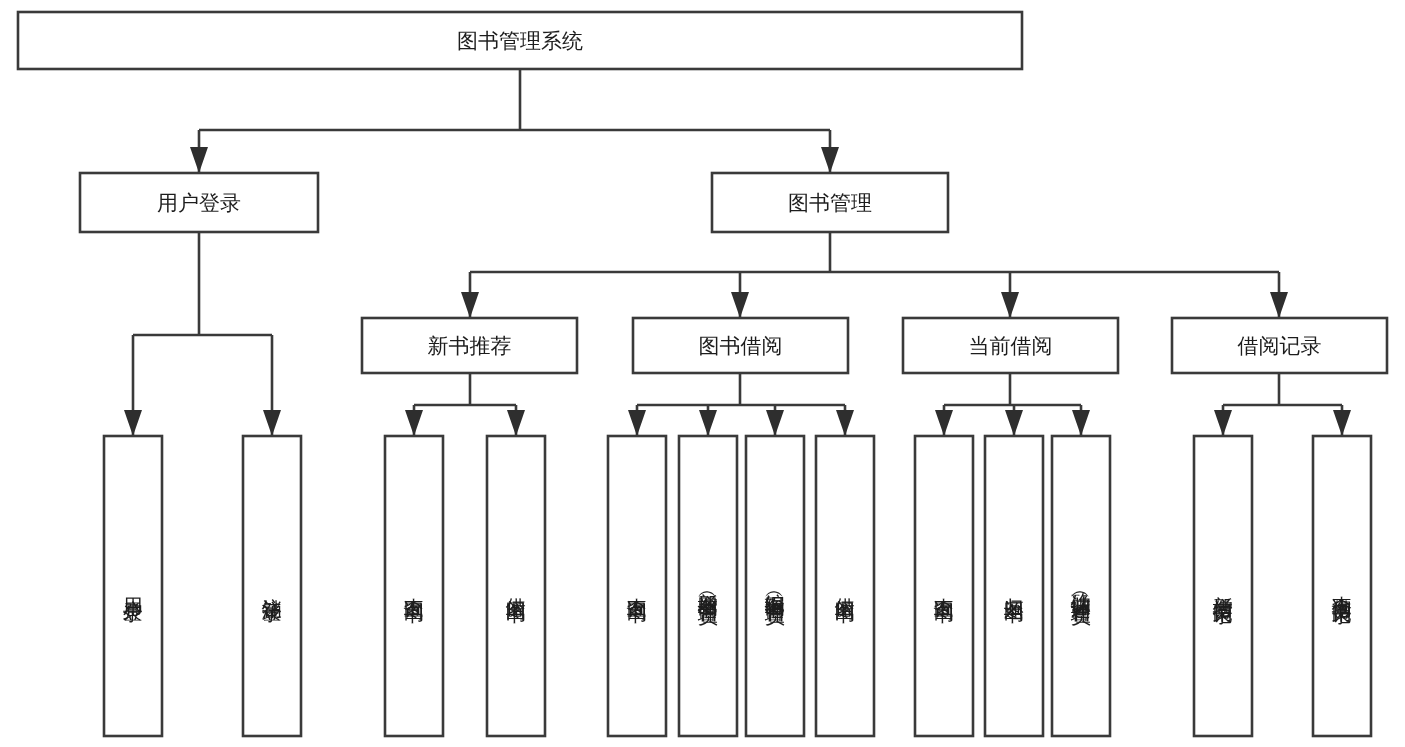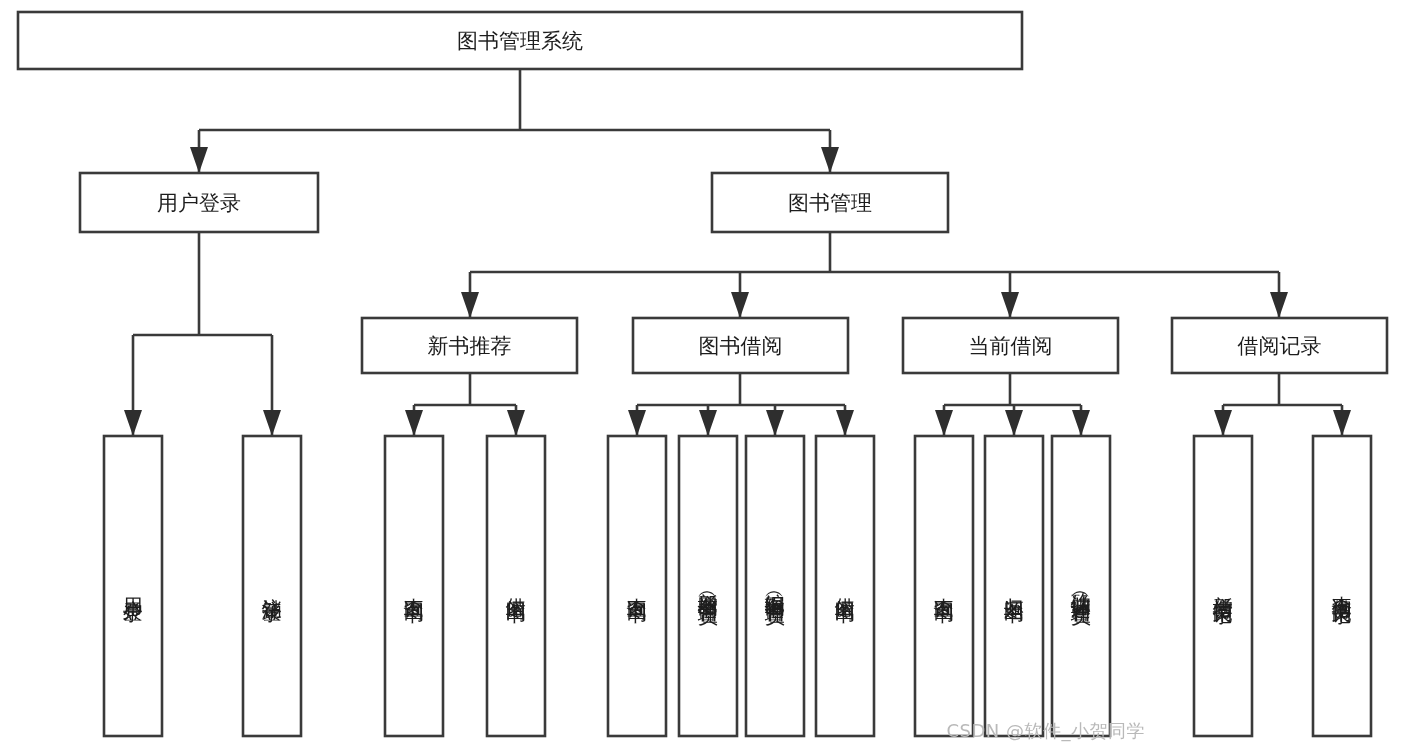--- a/index.html
+++ b/index.html
@@ -179,14 +179,13 @@
       <div class="vlabel" style="left: 679px; top: 436px; width: 58px; height: 300px;">新增图书（管理员）</div>
       <div class="vlabel" style="left: 746px; top: 436px; width: 58px; height: 300px;">编辑图书（管理员）</div>
       <div class="vlabel" style="left: 816px; top: 436px; width: 58px; height: 300px;">借阅图书</div>
       <div class="vlabel" style="left: 915px; top: 436px; width: 58px; height: 300px;">查询图书</div>
       <div class="vlabel" style="left: 985px; top: 436px; width: 58px; height: 300px;">归还图书</div>
       <div class="vlabel" style="left: 1052px; top: 436px; width: 58px; height: 300px;">确认归还（管理员）</div>
       <div class="vlabel" style="left: 1194px; top: 436px; width: 58px; height: 300px;">新增借阅记录</div>
       <div class="vlabel" style="left: 1313px; top: 436px; width: 58px; height: 300px;">查询借阅记录</div>
     </div>
 
-  <div class="watermark">CSDN @软件_小贺同学</div>
 </div>
 
 </body></html>

